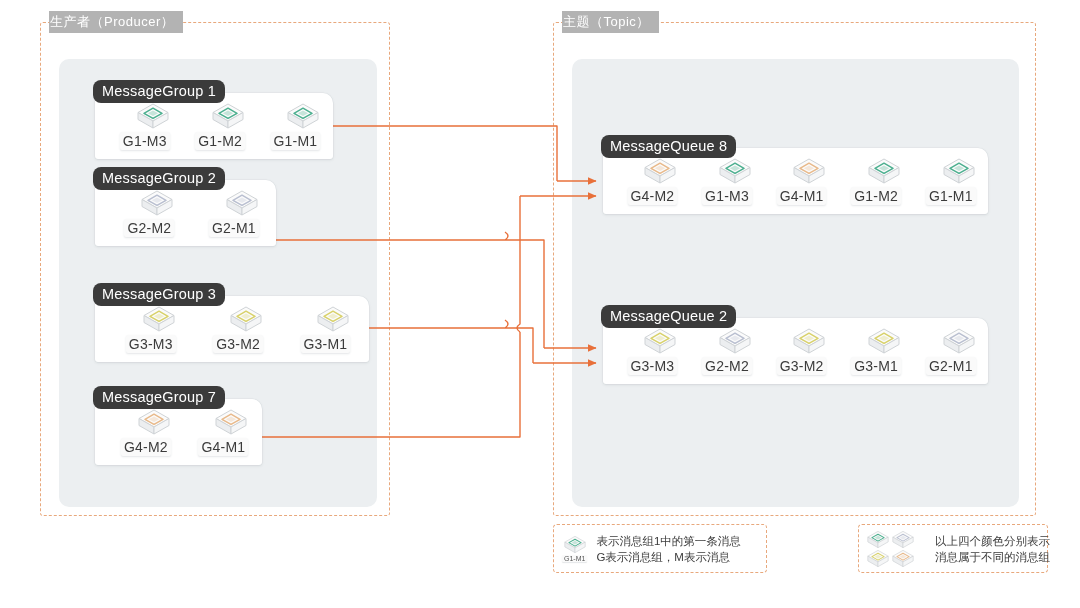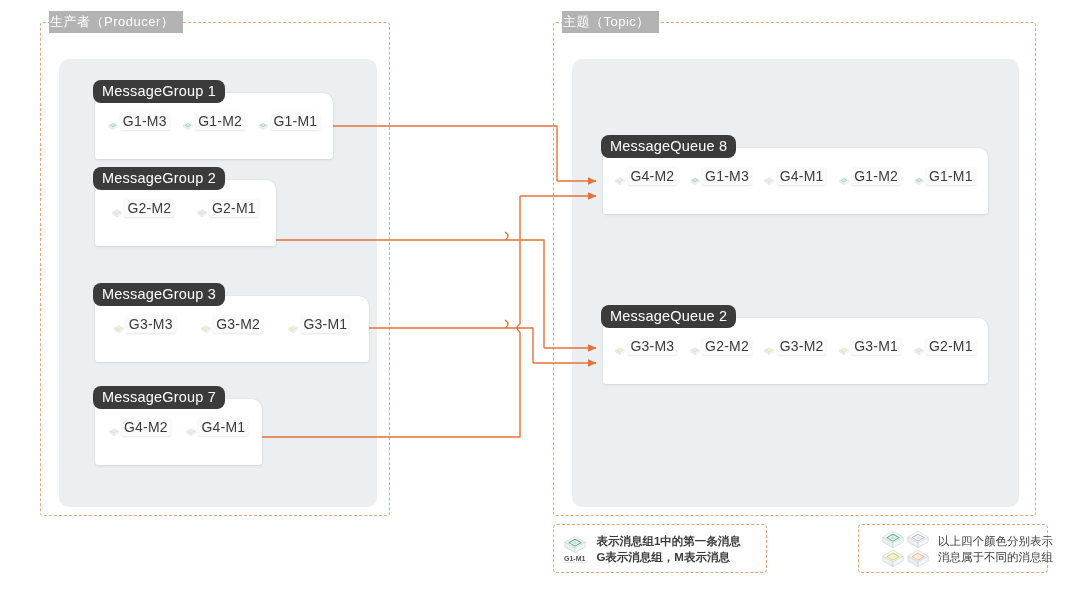--- a/index.html
+++ b/index.html
@@ -65,21 +65,22 @@
     left:0;top:0;right:0;bottom:0;
     display:flex;
     align-items:center;
     justify-content:space-around;
     padding:0 6px;
     box-sizing:border-box;
   }
   .msg{
     width:62px;
     display:flex;
-    align-items:flex-start;
+    flex-direction:column;
+    align-items:flex-end;
     gap:2px;
   }
   .msg-ico{width:34px;height:28px;display:block;}
   .msg-label{
     font-size:14px;
     color:#3b3b3b;
     background:#fafafa;
     border-radius:2px;
     padding:1px 3px;
     box-shadow:0 1px 2px rgba(90,100,110,.16);
@@ -387,38 +388,38 @@
               <polygon points="2,10.5 17,19 17,26 2,17.5" fill="#eceef0" stroke="#cfd3d6" stroke-width="1"></polygon>
               <polygon points="32,10.5 17,19 17,26 32,17.5" fill="#f5f6f7" stroke="#cfd3d6" stroke-width="1"></polygon>
               <polygon points="17,6.2 26,11.3 17,16.4 8,11.3" fill="none" stroke="#b9bfd0" stroke-width="1.5" stroke-linejoin="round"></polygon>
               <polygon points="17,8.6 22.2,11.3 17,14 11.8,11.3" fill="#b9bfd0" opacity=".30"></polygon>
             </svg></span>
         <span class="msg-label">G2-M1</span>
       </div>
     </div>
   </div>
 
-  <div class="legend" style="left:553px;top:524px;width:214px;height:49px;padding:0 8px;gap:9px;font-weight:bold;">
+  <div class="legend" style="left:553px;top:524px;width:214px;height:49px;padding:0 8px;gap:9px;">
     <div class="legend-ico-wrap">
       <span class="msg-ico" style="width:24px;height:19px;"><svg viewBox="0 0 34 28" width="100%" height="100%">
             <polygon points="17,2 32,10.5 17,19 2,10.5" fill="#fbfbfb" stroke="#cfd3d6" stroke-width="1"></polygon>
             <polygon points="2,10.5 17,19 17,26 2,17.5" fill="#eceef0" stroke="#cfd3d6" stroke-width="1"></polygon>
             <polygon points="32,10.5 17,19 17,26 32,17.5" fill="#f5f6f7" stroke="#cfd3d6" stroke-width="1"></polygon>
             <polygon points="17,6.2 26,11.3 17,16.4 8,11.3" fill="none" stroke="#4caf8f" stroke-width="1.5" stroke-linejoin="round"></polygon>
             <polygon points="17,8.6 22.2,11.3 17,14 11.8,11.3" fill="#4caf8f" opacity=".30"></polygon>
           </svg></span>
       <span class="legend-mini-label">G1-M1</span>
     </div>
     <div>
       <div class="legend-text">表示消息组1中的第一条消息</div>
       <div class="legend-text">G表示消息组，M表示消息</div>
     </div>
   </div>
 
-  <div class="legend" style="left:858px;top:524px;width:190px;height:49px;padding:0 22px;gap:8px;">
+  <div class="legend" style="left:858px;top:524px;width:190px;height:49px;padding:0 7px;gap:20px;">
     <div class="legend-grid">
       <span class="msg-ico" style="width:24px;height:19px;"><svg viewBox="0 0 34 28" width="100%" height="100%">
             <polygon points="17,2 32,10.5 17,19 2,10.5" fill="#fbfbfb" stroke="#cfd3d6" stroke-width="1"></polygon>
             <polygon points="2,10.5 17,19 17,26 2,17.5" fill="#eceef0" stroke="#cfd3d6" stroke-width="1"></polygon>
             <polygon points="32,10.5 17,19 17,26 32,17.5" fill="#f5f6f7" stroke="#cfd3d6" stroke-width="1"></polygon>
             <polygon points="17,6.2 26,11.3 17,16.4 8,11.3" fill="none" stroke="#4caf8f" stroke-width="1.5" stroke-linejoin="round"></polygon>
             <polygon points="17,8.6 22.2,11.3 17,14 11.8,11.3" fill="#4caf8f" opacity=".30"></polygon>
           </svg></span>
       <span class="msg-ico" style="width:24px;height:19px;"><svg viewBox="0 0 34 28" width="100%" height="100%">
             <polygon points="17,2 32,10.5 17,19 2,10.5" fill="#fbfbfb" stroke="#cfd3d6" stroke-width="1"></polygon>

